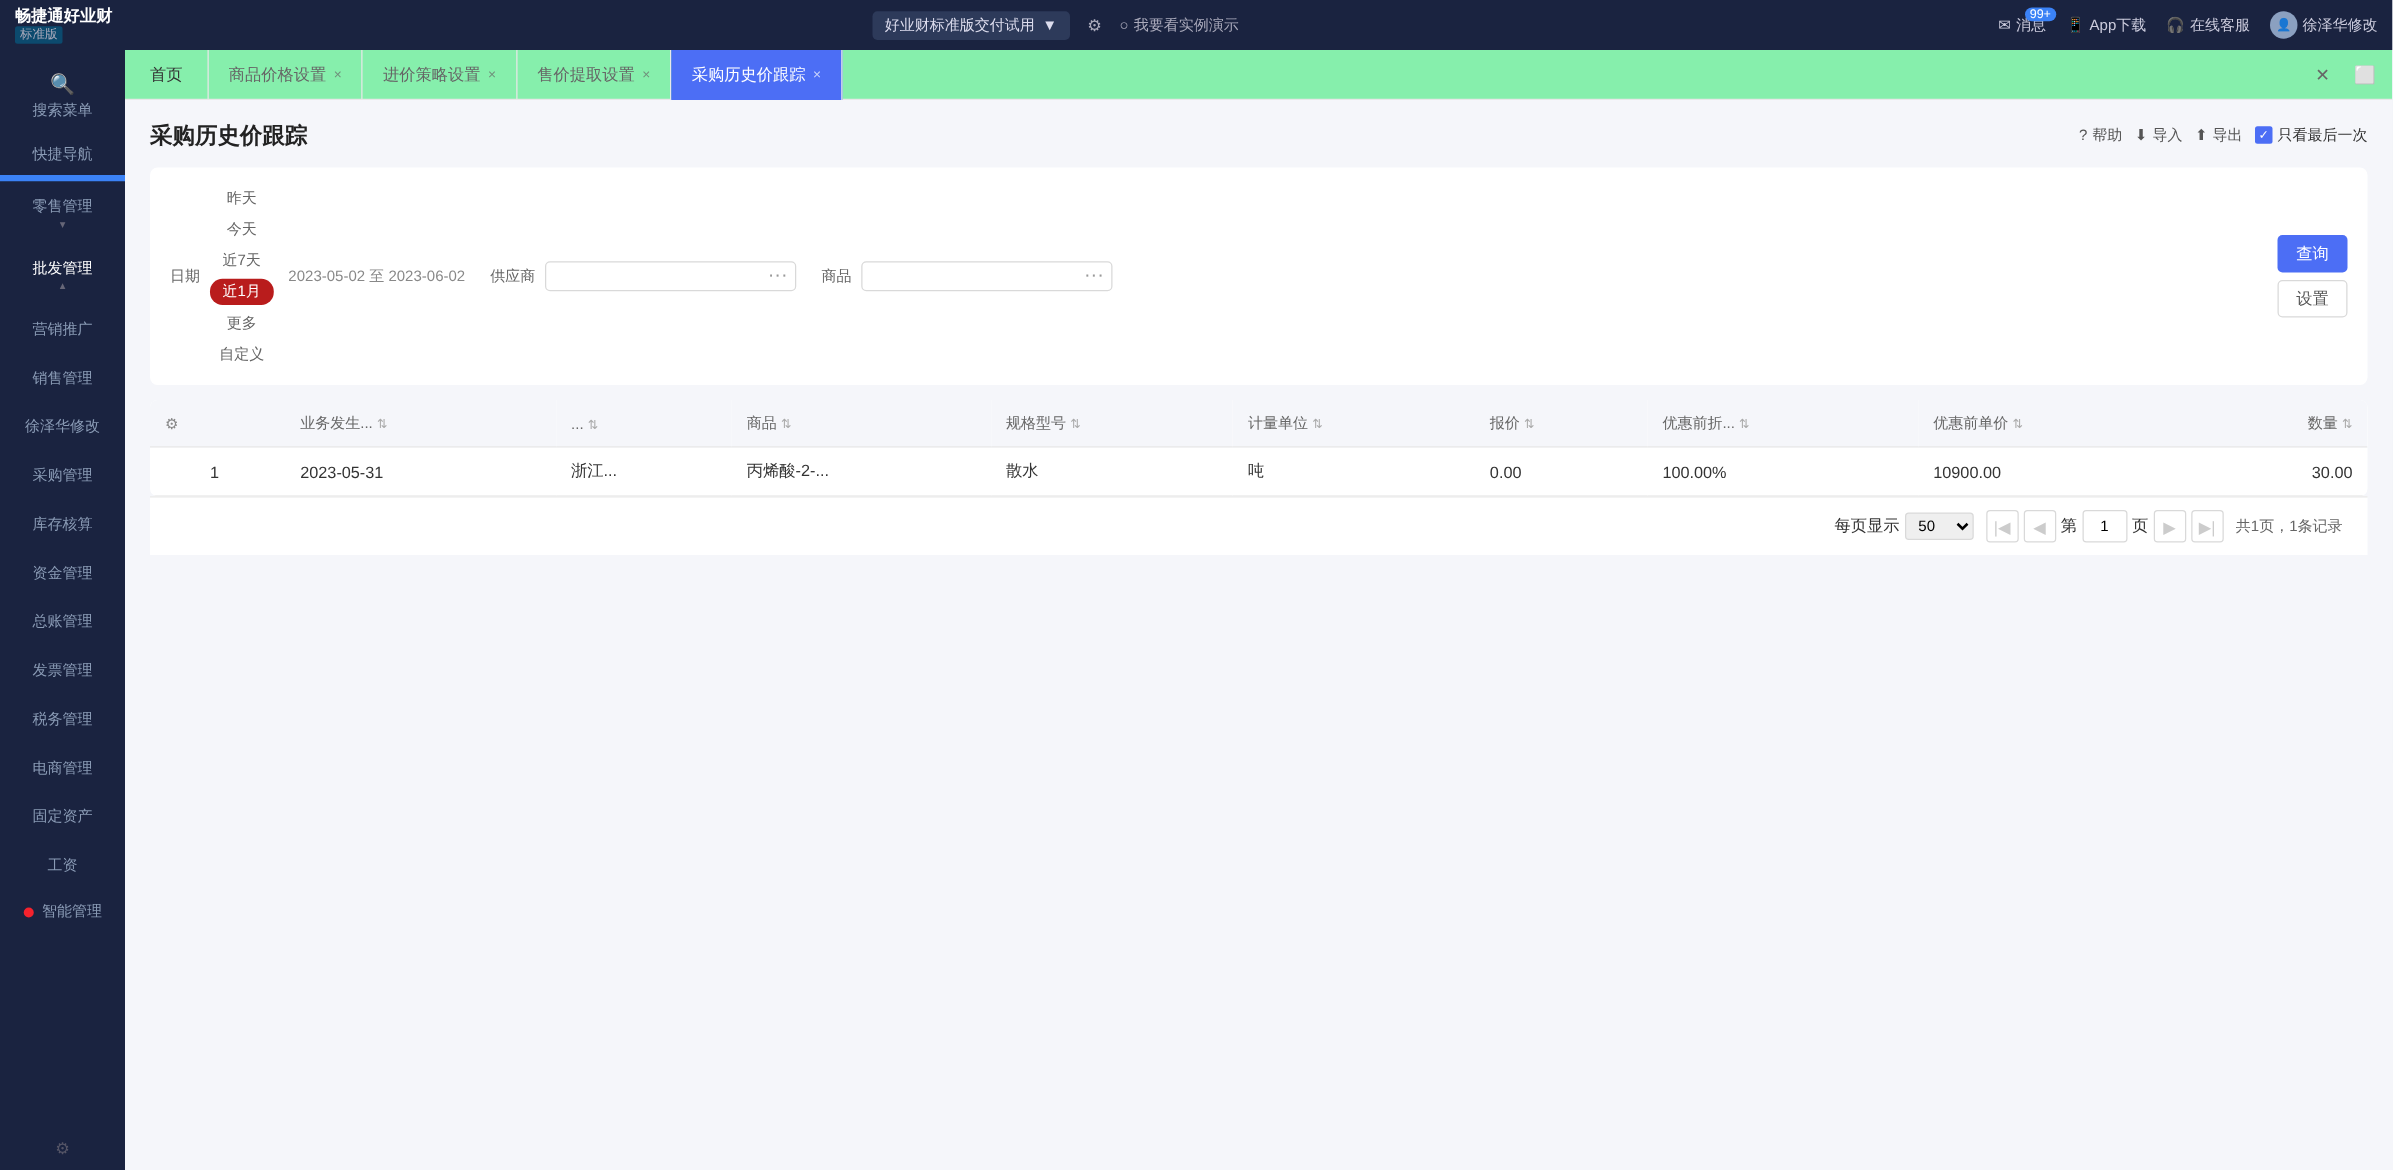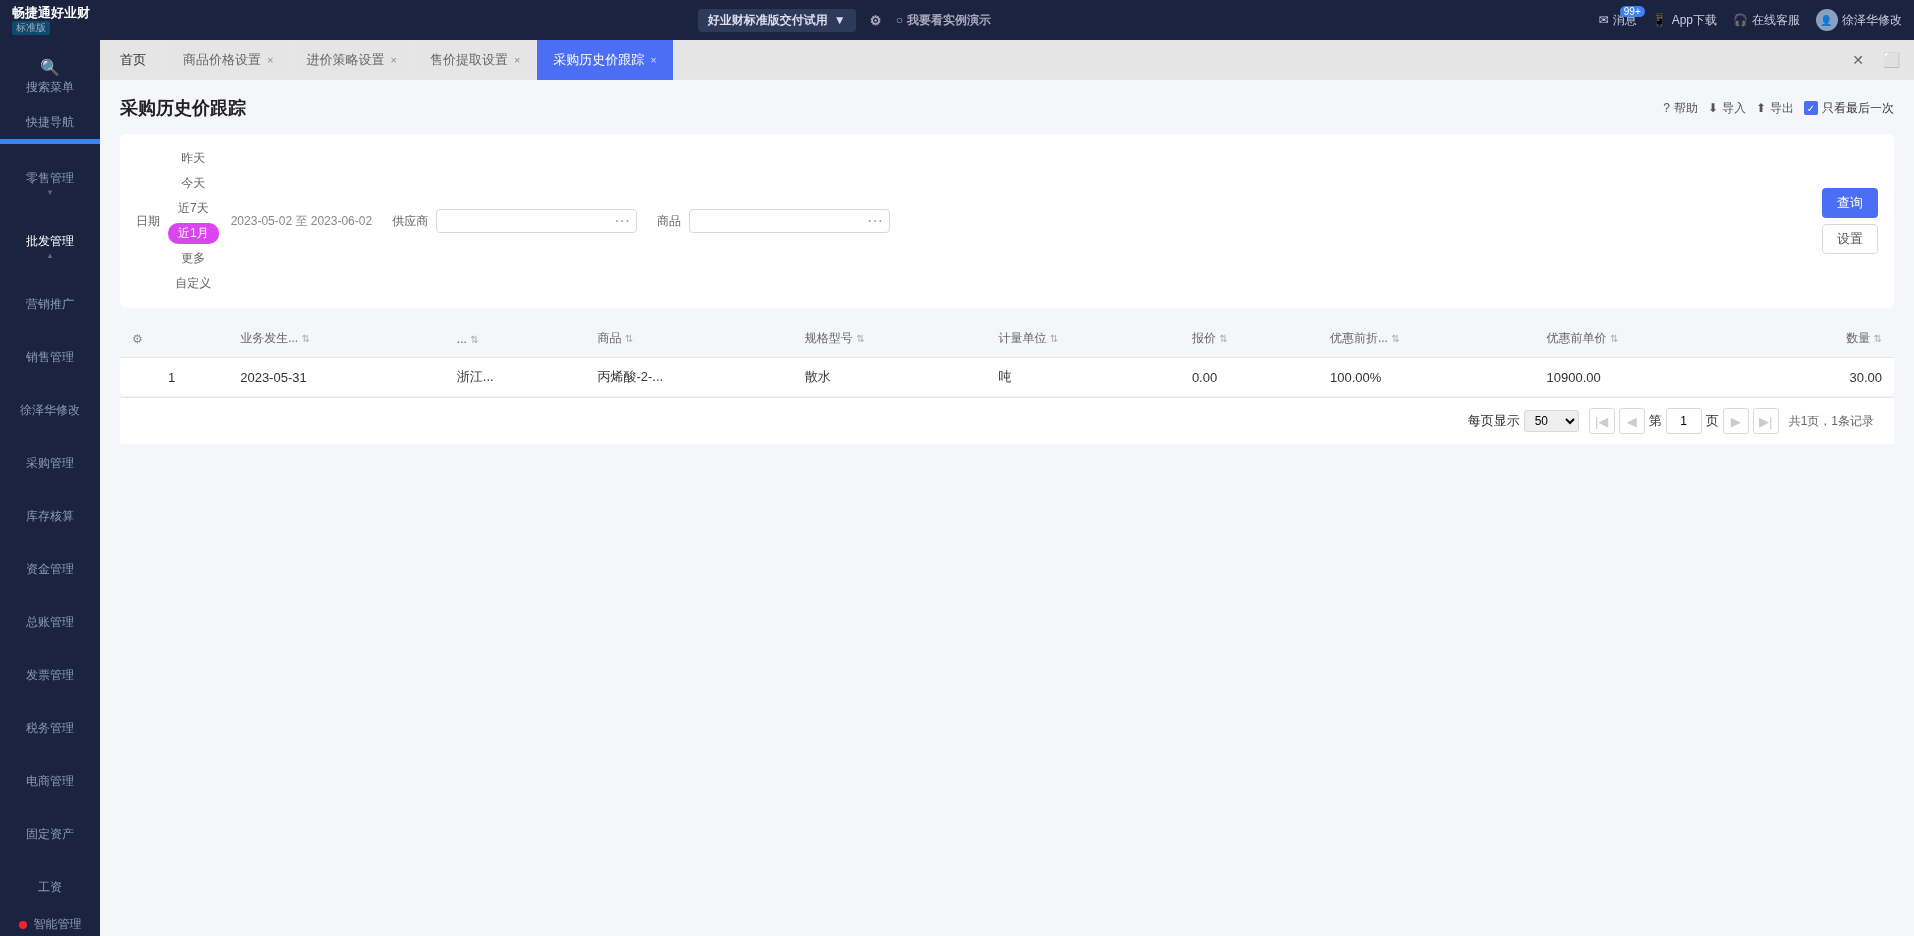--- a/index.html
+++ b/index.html
@@ -4,49 +4,49 @@
   <style>
     * { box-sizing: border-box; margin: 0; padding: 0; }
     body { font-family: 'Microsoft YaHei', Arial, sans-serif; font-size: 13px; background: #f0f2f5; color: #333; display: flex; flex-direction: column; height: 100vh; overflow: hidden; }
 
     
     .topbar { height: 40px; background: #1a2340; display: flex; align-items: center; justify-content: space-between; padding: 0 12px; color: #fff; flex-shrink: 0; }
     .topbar-left { display: flex; align-items: center; gap: 10px; }
     .app-logo { display: flex; flex-direction: column; align-items: flex-start; line-height: 1.2; }
     .app-logo .logo-main { font-size: 13px; font-weight: bold; color: #fff; }
     .app-logo .logo-sub { font-size: 10px; color: #aab; background: #0c4a6e; padding: 1px 4px; border-radius: 2px; }
-    .topbar-center { display: flex; align-items: center; gap: 8px; font-weight: bold; }
+    .topbar-center { display: flex; align-items: center; gap: 8px; }
     .version-selector { display: flex; align-items: center; gap: 6px; background: #2d3a5a; border-radius: 4px; padding: 3px 10px; cursor: pointer; color: #dde; font-size: 12px; }
     .settings-icon { width: 24px; height: 24px; display: flex; align-items: center; justify-content: center; cursor: pointer; color: #aab; }
     .demo-link { display: flex; align-items: center; gap: 4px; color: #aab; font-size: 12px; cursor: pointer; }
     .topbar-right { display: flex; align-items: center; gap: 16px; color: #ccd; font-size: 12px; }
     .topbar-right-item { display: flex; align-items: center; gap: 4px; cursor: pointer; position: relative; }
     .badge { background: #3b82f6; color: #fff; font-size: 10px; padding: 0 4px; border-radius: 8px; min-width: 18px; text-align: center; position: absolute; top: -6px; right: -8px; }
     .user-avatar { width: 22px; height: 22px; background: #8ba0c0; border-radius: 50%; display: flex; align-items: center; justify-content: center; font-size: 10px; color: #fff; }
 
     
     .main-layout { display: flex; flex: 1; overflow: hidden; }
 
     
     .sidebar { width: 100px; background: #1a2340; display: flex; flex-direction: column; align-items: center; padding-top: 8px; flex-shrink: 0; overflow-y: auto; }
     .sidebar-search { display: flex; flex-direction: column; align-items: center; color: #8a9bb5; font-size: 12px; padding: 10px 0; cursor: pointer; width: 100%; text-align: center; }
     .sidebar-search .icon { font-size: 16px; margin-bottom: 2px; }
     .sidebar-nav { display: flex; flex-direction: column; align-items: center; color: #8a9bb5; font-size: 12px; padding: 8px 0; cursor: pointer; width: 100%; text-align: center; border-bottom: 5px solid #3b82f6; }
     .sidebar-item { display: flex; flex-direction: column; align-items: center; color: #8a9bb5; font-size: 12px; padding: 10px 0; cursor: pointer; width: 100%; text-align: center; }
     .sidebar-item.active { color: #fff; }
-    .sidebar-item .item-label { margin-top: 16px; }
+    .sidebar-item .item-label { margin-top: 2px; }
     .sidebar-item .arrow { font-size: 9px; color: #667; }
     .sidebar-bottom { margin-top: auto; width: 100%; display: flex; align-items: center; justify-content: center; padding: 10px 0; color: #556; cursor: pointer; }
     .dot-red { width: 8px; height: 8px; background: #f5222d; border-radius: 50%; display: inline-block; margin-right: 4px; }
 
     
     .content-area { flex: 1; display: flex; flex-direction: column; overflow: hidden; background: #fff; }
 
     
-    .tab-bar { height: 40px; background: #e5e5e5; border-bottom: 1px solid #e8e8e8; display: flex; align-items: center; padding: 0 0 0 0; flex-shrink: 0; }
+    .tab-bar { height: 40px; background: #86efac; border-bottom: 1px solid #e8e8e8; display: flex; align-items: center; padding: 0 0 0 0; flex-shrink: 0; }
     .tab-item { height: 40px; display: flex; align-items: center; padding: 0 16px; font-size: 13px; color: #666; cursor: pointer; border-right: 1px solid #e8e8e8; white-space: nowrap; gap: 6px; }
     .tab-item:first-child { padding: 0 20px; color: #333; }
     .tab-item.active { background: #4c6ef5; color: #fff; }
     .tab-item .close-btn { font-size: 11px; cursor: pointer; opacity: 0.7; }
     .tab-item.active .close-btn { color: #fff; }
     .tab-right-controls { margin-left: auto; display: flex; align-items: center; gap: 6px; padding-right: 8px; }
     .tab-control-btn { width: 28px; height: 28px; display: flex; align-items: center; justify-content: center; cursor: pointer; color: #666; font-size: 14px; }
 
     
     .page-content { flex: 1; overflow: auto; padding: 16px 20px; background: #f5f6fa; }
@@ -57,21 +57,21 @@
     .page-action-checkbox { display: flex; align-items: center; gap: 4px; font-size: 12px; color: #333; }
     .checkbox-blue { width: 14px; height: 14px; background: #4c6ef5; border-radius: 2px; display: flex; align-items: center; justify-content: center; color: #fff; font-size: 10px; }
 
     
     .filter-area { background: #fff; border-radius: 6px; padding: 14px 16px; margin-bottom: 12px; }
     .filter-row { display: flex; align-items: center; gap: 20px; flex-wrap: wrap; }
     .filter-group { display: flex; align-items: center; gap: 8px; }
     .filter-label { font-size: 12px; color: #666; white-space: nowrap; }
     .date-btn-group { display: flex; align-items: center; gap: 4px; flex-direction: column; }
     .date-btn { font-size: 12px; color: #666; padding: 2px 6px; cursor: pointer; border-radius: 3px; }
-    .date-btn.active { background: #d946ef; color: #fff; border-radius: 10px; padding: 2px 10px; }
+    .date-btn.active { background: #b91c1c; color: #fff; border-radius: 10px; padding: 2px 10px; }
     .date-range { font-size: 12px; color: #888; margin-left: 4px; }
     .filter-input-wrap { display: flex; align-items: center; border: 1px solid #d9d9d9; border-radius: 4px; background: #fff; min-width: 180px; }
     .filter-input { border: none; outline: none; font-size: 12px; padding: 4px 8px; flex: 1; color: #333; background: transparent; }
     .filter-dots { color: #999; padding: 0 6px; cursor: pointer; font-size: 16px; }
     .query-btn { background: #4c6ef5; color: #fff; border: none; border-radius: 4px; padding: 6px 12px; font-size: 13px; cursor: pointer; }
     .settings-btn { background: #fff; color: #555; border: 1px solid #d9d9d9; border-radius: 4px; padding: 5px 14px; font-size: 13px; cursor: pointer; }
     .filter-actions { margin-left: auto; display: flex; flex-direction: column; gap: 6px; }
 
     
     .table-area { background: #fff; border-radius: 6px; overflow: hidden; }

